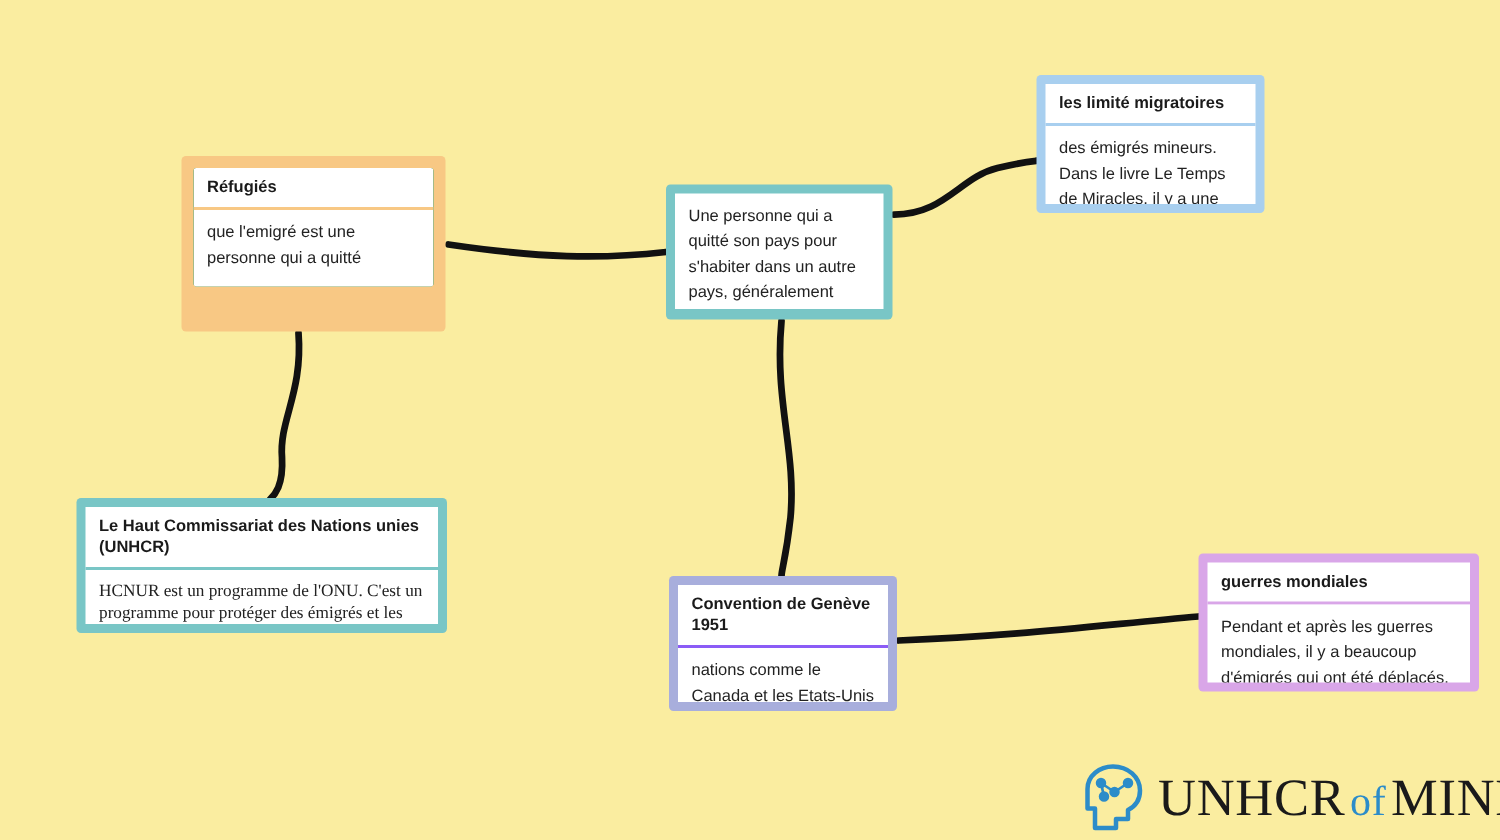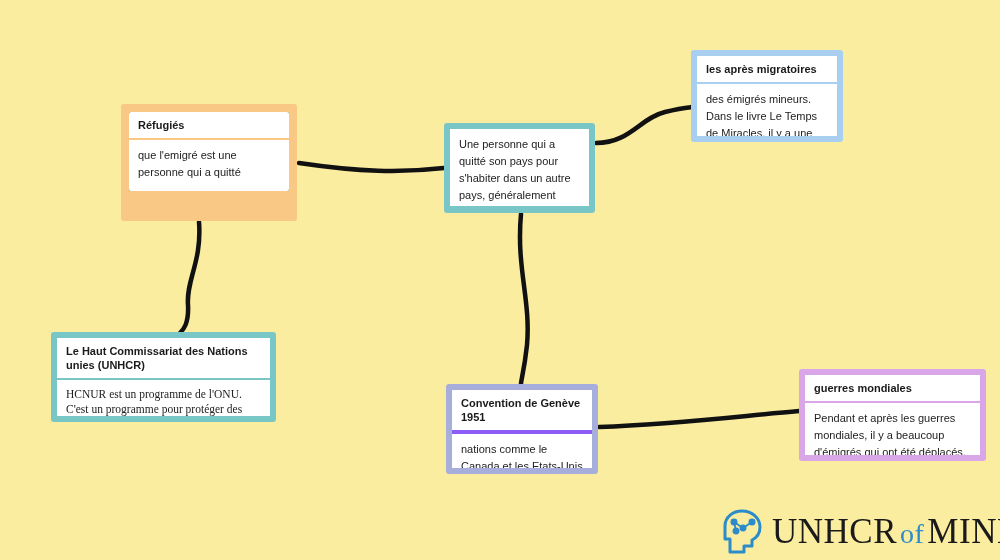--- a/index.html
+++ b/index.html
@@ -86,35 +86,35 @@
   #node-ecoles {
     left: 691px; top: 50px; width: 152px; height: 92px;
     background: #A8CFEF;
     border-radius: 3px;
     padding: 6px 6px 6px 6px;
   }
   #node-ecoles .node-title { border-bottom: 2px solid #A8CFEF; }
 
   
   #node-unhcr {
-    left: 51px; top: 332px; width: 225px; height: 90px;
+    left: 51px; top: 332px; width: 247px; height: 90px;
     background: #79C6C6;
     border-radius: 3px;
     padding: 6px 6px 6px 6px;
   }
   #node-unhcr .node-title { border-bottom: 2px solid #79C6C6; }
 
   
   #node-convention {
     left: 446px; top: 384px; width: 152px; height: 90px;
     background: #A8AEDC;
     border-radius: 3px;
     padding: 6px 6px 6px 6px;
   }
-  #node-convention .node-title { border-bottom: 4px solid #8b5cf6; }
+  #node-convention .node-title { border-bottom: 2px solid #8b5cf6; }
 
   
   #node-guerres {
     left: 799px; top: 369px; width: 187px; height: 92px;
     background: #D9A6E8;
     border-radius: 3px;
     padding: 6px 6px 6px 6px;
   }
   #node-guerres .node-title { border-bottom: 2px solid #D9A6E8; }
 
@@ -167,21 +167,21 @@
   </div>
 
   <div class="node" id="node-emigre">
     <div class="node-inner">
       <div class="node-body">Une personne qui a quitté son pays pour s'habiter dans un autre pays, généralement pour des raisons politiques.</div>
     </div>
   </div>
 
   <div class="node" id="node-ecoles">
     <div class="node-inner">
-      <div class="node-title">les après migratoires</div>
+      <div class="node-title">les limité migratoires</div>
       <div class="node-body">des émigrés mineurs. Dans le livre Le Temps de Miracles, il y a une école migratoire pour des mineurs comme Koumail.</div>
     </div>
   </div>
 
   <div class="node" id="node-unhcr">
     <div class="node-inner">
       <div class="node-title">Le Haut Commissariat des Nations unies (UNHCR)</div>
       <div class="node-body serif">HCNUR est un programme de l'ONU. C'est un programme pour protéger des émigrés et les réfugiés, de trouver une soluation durable.</div>
     </div>
   </div>

